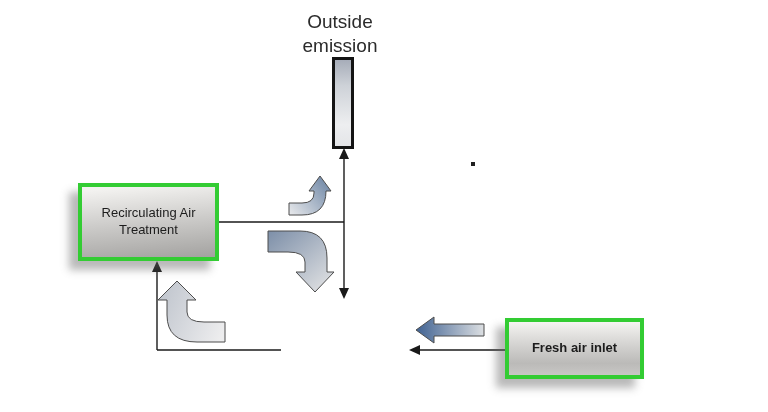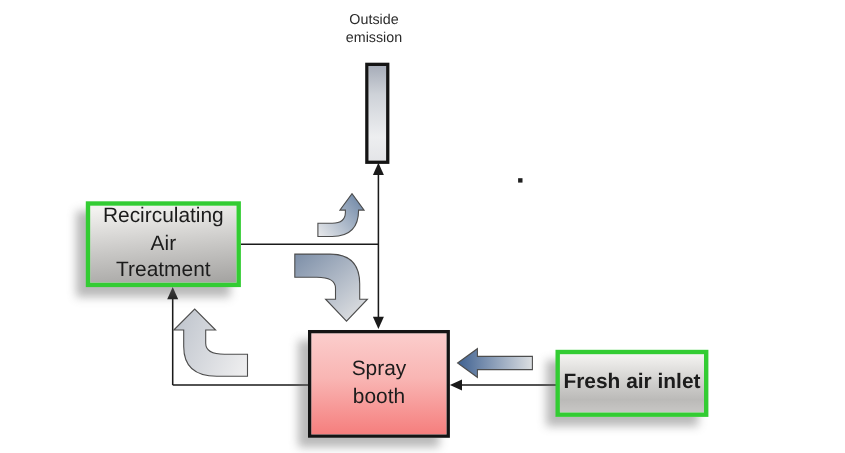--- a/index.html
+++ b/index.html
@@ -3,29 +3,29 @@
 <meta charset="utf-8">
 <style>
   html,body{margin:0;padding:0;background:#ffffff;}
   .canvas{
     position:relative;width:768px;height:412px;background:#ffffff;overflow:hidden;
     font-family:"Liberation Sans","DejaVu Sans",sans-serif;
   }
   .overlay{position:absolute;left:0;top:0;width:768px;height:412px;}
   .label{
     position:absolute;white-space:pre-line;text-align:center;
-    font-size:13px;line-height:1.25;color:#2b2b2b;
+    font-size:19px;line-height:1.25;color:#2b2b2b;
   }
   .outside-label{left:280px;top:10px;width:120px;}
   .box{
     position:absolute;display:flex;align-items:center;justify-content:center;
     box-sizing:border-box;text-align:center;
     box-shadow:-9px 9px 8px rgba(100,100,100,0.45);
   }
-  .box span{white-space:pre-line;font-size:19px;line-height:1.3;color:#1c1c1c;}
+  .box span{white-space:pre-line;font-size:13px;line-height:1.3;color:#1c1c1c;}
   .recirc{
     left:78px;top:183px;width:141px;height:78px;
     border:4px solid #33cc33;
     background:linear-gradient(175deg,#f3f2f0 5%,#c8c7c5 55%,#a3a2a0 100%);
   }
   .booth{
     left:280px;top:300px;width:129px;height:98px;
     border:3px solid #141414;
     background:linear-gradient(180deg,#fbcdcc 0%,#f9b5b3 45%,#f57e7d 100%);
   }
@@ -87,24 +87,20 @@
   <div class="label outside-label">Outside
 emission</div>
 
   <div class="chimney"></div>
 
   <div class="box recirc">
     <span>Recirculating Air
 Treatment</span>
   </div>
 
-  <div class="box booth">
-    <span>Spray
-booth</span>
-  </div>
 
   <div class="box fresh">
     <span>Fresh air inlet</span>
   </div>
 
   <div class="stray-dot"></div>
 
 </div>
 
 </body></html>

